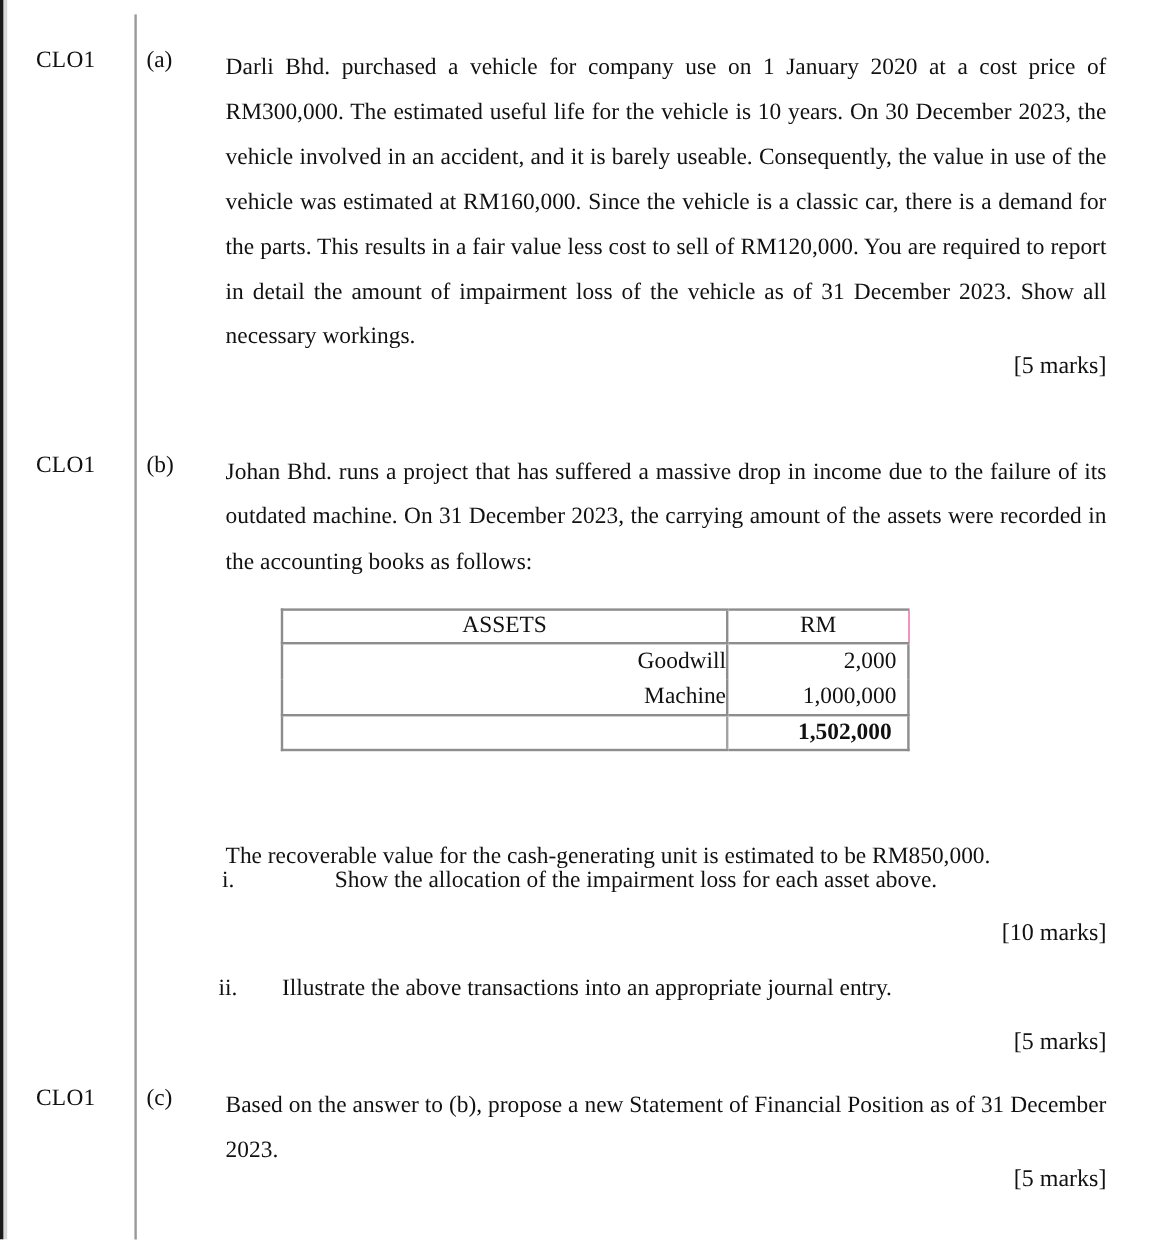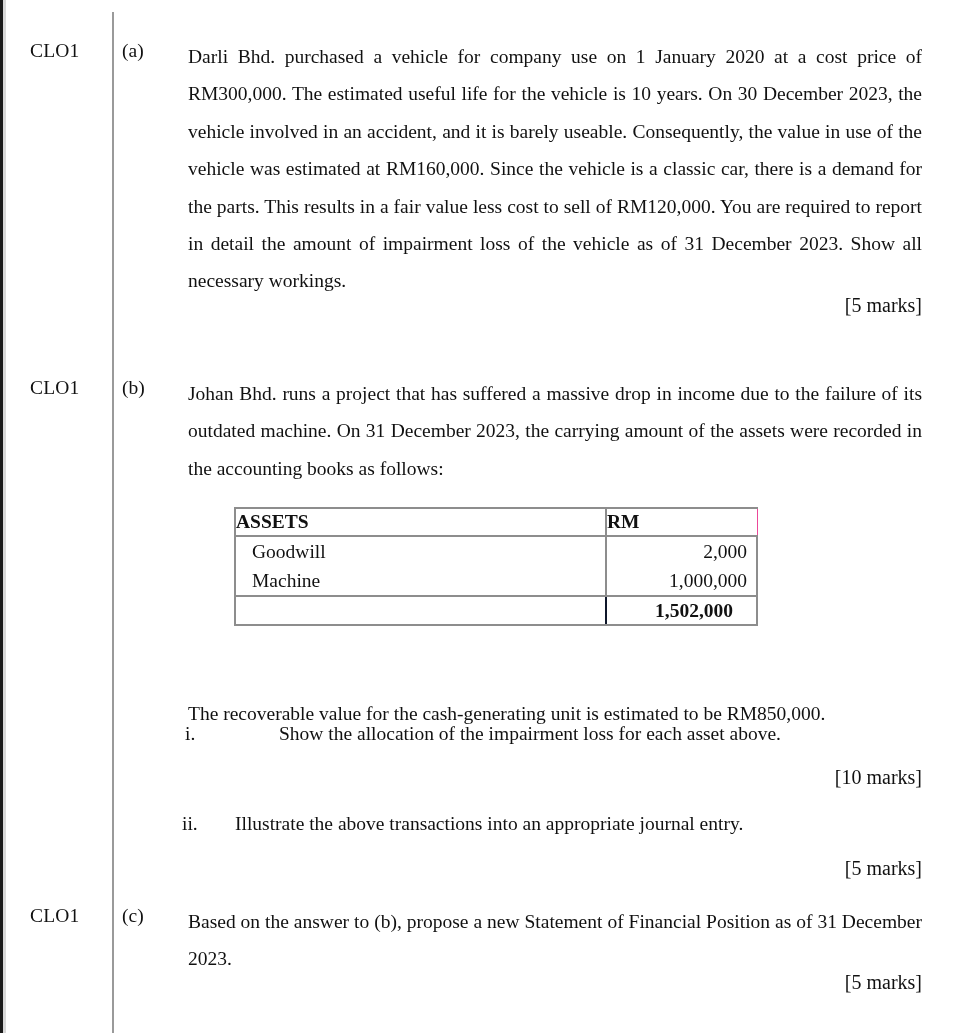--- a/index.html
+++ b/index.html
@@ -133,38 +133,38 @@
   .assets-table col.c-amt  { width: 151px; }
 
   .assets-table th,
   .assets-table td {
     border: 0;
     padding: 0;
   }
 
   .assets-table .hdr-name,
   .assets-table .hdr-amt {
-    text-align: left;
-    font-weight: bold;
+    text-align: center;
+    font-weight: normal;
     height: 26px;
     line-height: 26px;
     border-top: 2px solid #8d8d8d;
     border-bottom: 2px solid #8d8d8d;
     margin-top: 20px;
   }
   .assets-table .hdr-name {
     border-left: 2px solid #8d8d8d;
   }
   .assets-table .hdr-amt {
     border-left: 2px solid #8d8d8d;
     border-right: 1px solid #ec4899;
   }
 
   .assets-table .cell-name {
-    text-align: left;
+    text-align: right;
     padding-left: 16px;
     height: 29px;
     line-height: 29px;
     border-left: 2px solid #8d8d8d;
   }
   .assets-table .cell-amt {
     text-align: right;
     padding-right: 9px;
     height: 29px;
     line-height: 29px;
@@ -178,25 +178,25 @@
   }
 
   .assets-table .total-name {
     height: 27px;
     line-height: 27px;
     border-left: 2px solid #8d8d8d;
     border-bottom: 2px solid #8d8d8d;
   }
   .assets-table .total-amt {
     text-align: right;
-    padding-right: 23px;
+    padding-right: 13px;
     font-weight: bold;
     height: 27px;
     line-height: 27px;
-    border-left: 2px solid #0f172a;
+    border-left: 2px solid #a3a3a3;
     border-right: 2px solid #8d8d8d;
     border-bottom: 2px solid #8d8d8d;
   }
 </style>
 </head>
 <body>
 
 <div class="scan-edge"></div>
 <div class="scan-edge-soft"></div>
 

